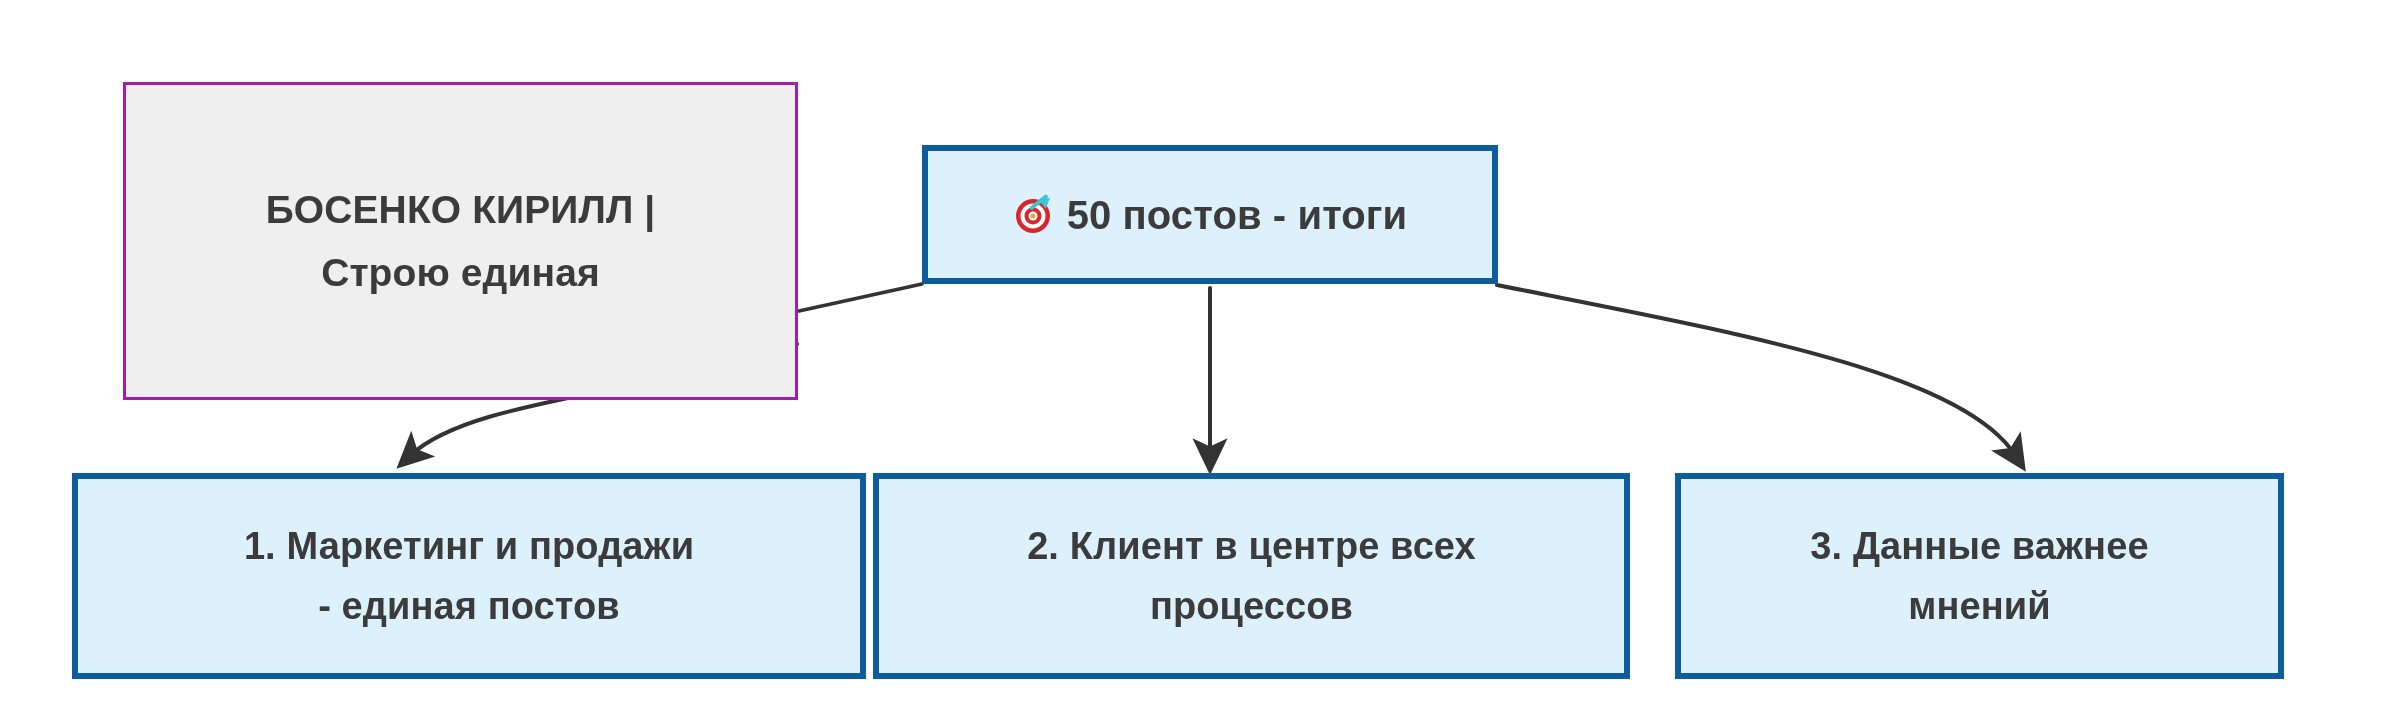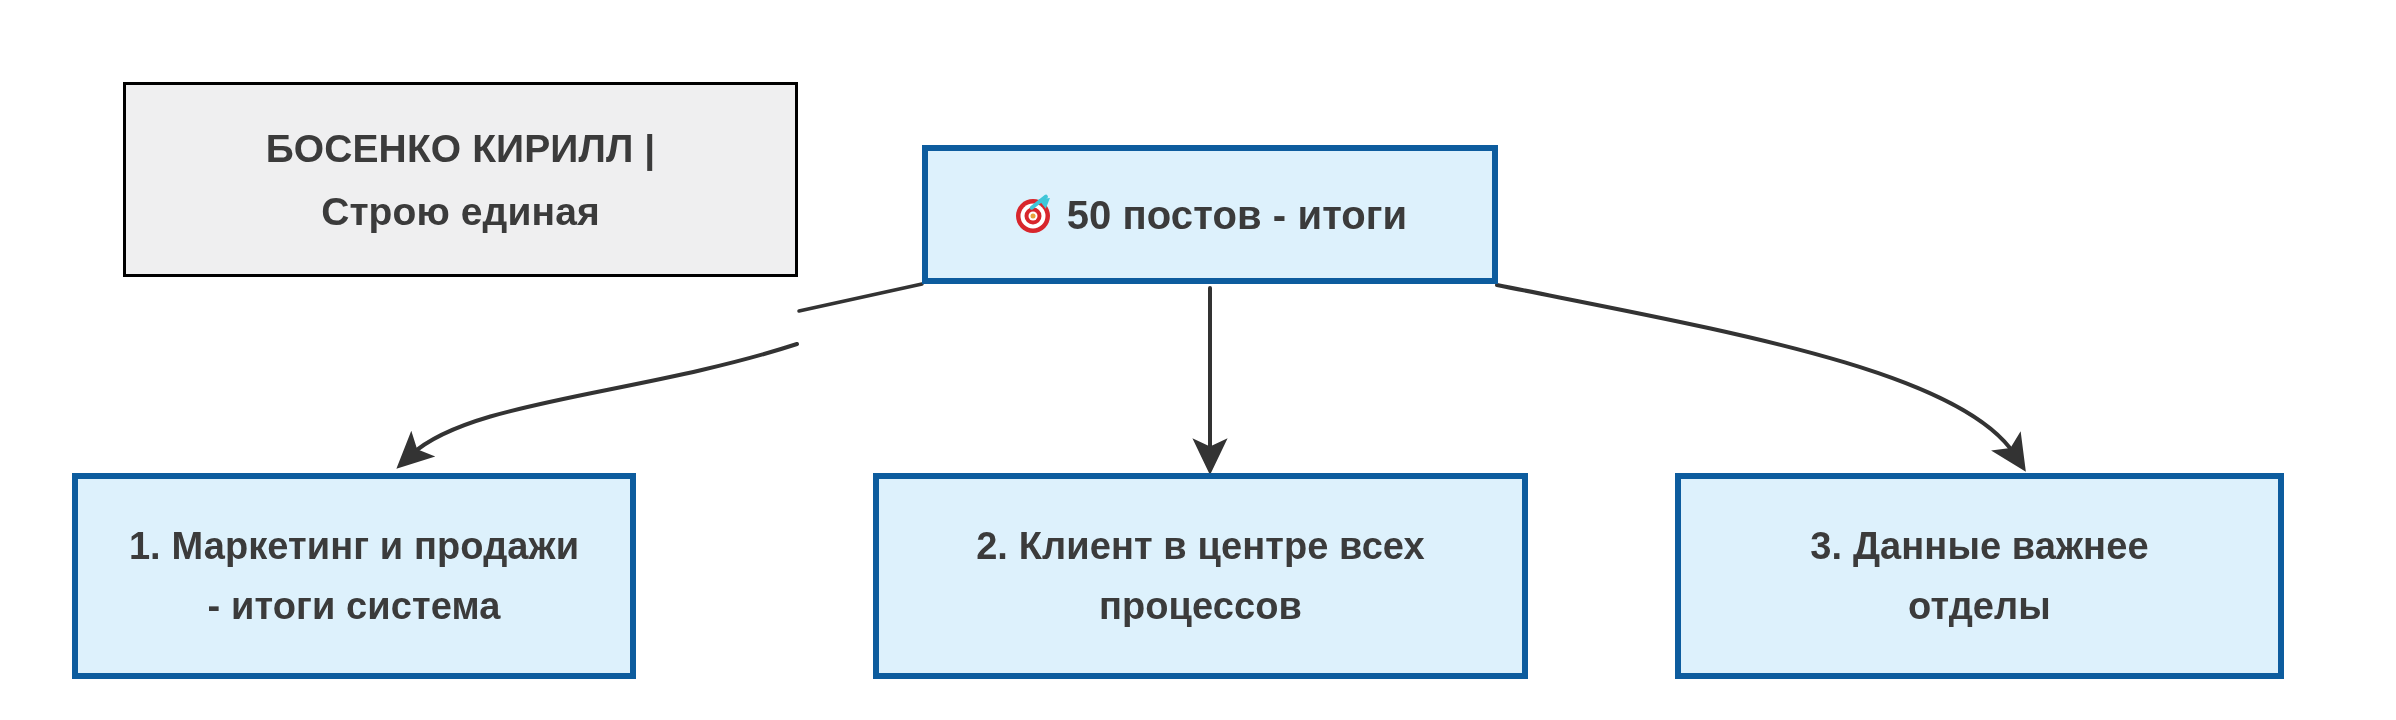--- a/index.html
+++ b/index.html
@@ -42,23 +42,23 @@
     font-weight: bold;
     color: #3b3b3b;
     letter-spacing: 0.1px;
   }
 
   
   #node-author {
     left: 123px;
     top: 82px;
     width: 675px;
-    height: 195px;
+    height: 318px;
     background: #efeff0;
-    border: 3px solid #000000;
+    border: 3px solid #a21caf;
   }
   #node-author .label {
     font-size: 39px;
     line-height: 63px;
   }
 
   
   #node-header {
     left: 922px;
     top: 145px;
@@ -81,22 +81,22 @@
   .item-node {
     top: 473px;
     height: 206px;
     background: #ddf1fc;
     border: 6px solid #0d5c9e;
   }
   .item-node .label {
     font-size: 38px;
     line-height: 60px;
   }
-  #node-item-1 { left: 72px;   width: 564px; }
-  #node-item-2 { left: 873px;  width: 655px; }
+  #node-item-1 { left: 72px;   width: 794px; }
+  #node-item-2 { left: 873px;  width: 757px; }
   #node-item-3 { left: 1675px; width: 609px; }
 
   
   .dart-icon {
     position: relative;
     display: inline-block;
     width: 40px;
     height: 40px;
     vertical-align: middle;
     flex: 0 0 auto;
@@ -174,31 +174,31 @@
         <span class="shaft"></span>
         <span class="fletch"></span>
       </span>
       <span>50 постов - итоги</span>
     </span>
   </div>
 
   <div class="node item-node" id="node-item-1">
     <span class="label">
       <span>1. Маркетинг и продажи</span><br>
-      <span>- итоги система</span>
+      <span>- единая постов</span>
     </span>
   </div>
 
   <div class="node item-node" id="node-item-2">
     <span class="label">
       <span>2. Клиент в центре всех</span><br>
       <span>процессов</span>
     </span>
   </div>
 
   <div class="node item-node" id="node-item-3">
     <span class="label">
       <span>3. Данные важнее</span><br>
-      <span>отделы</span>
+      <span>мнений</span>
     </span>
   </div>
 
 </div>
 
 </body></html>

